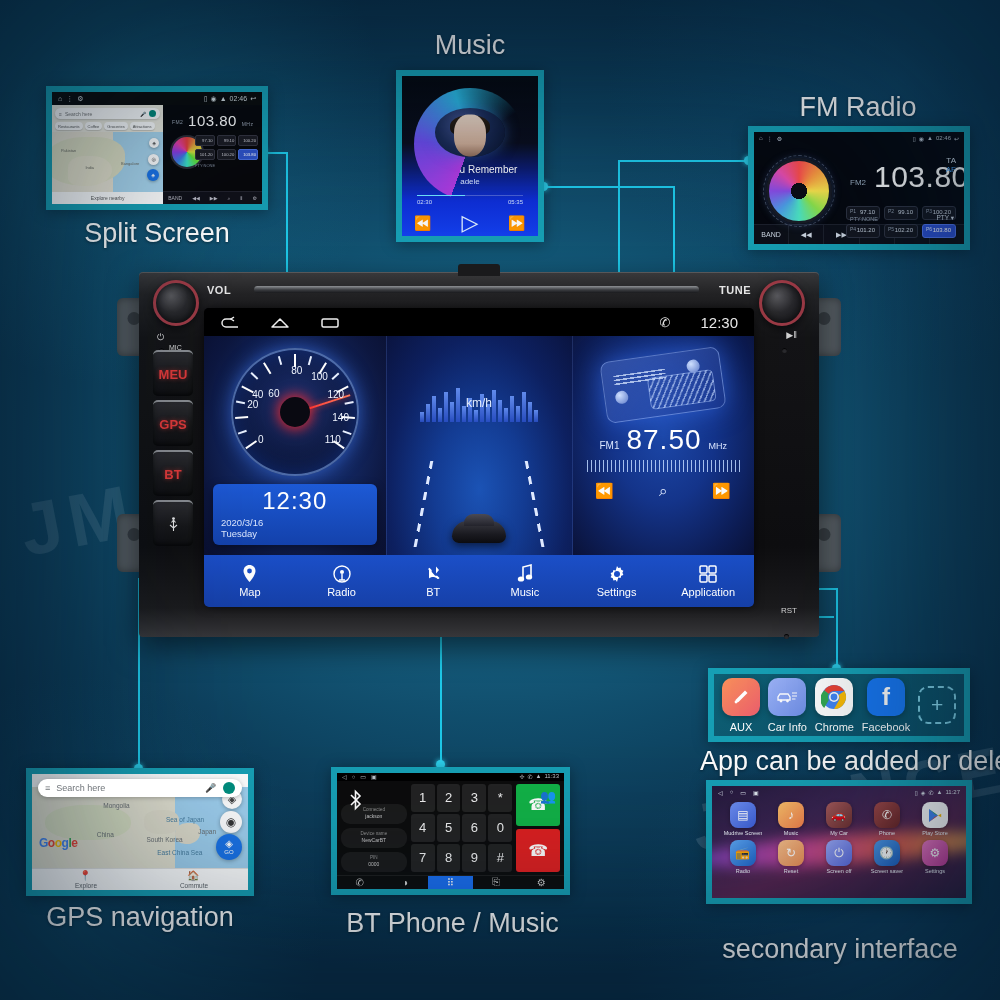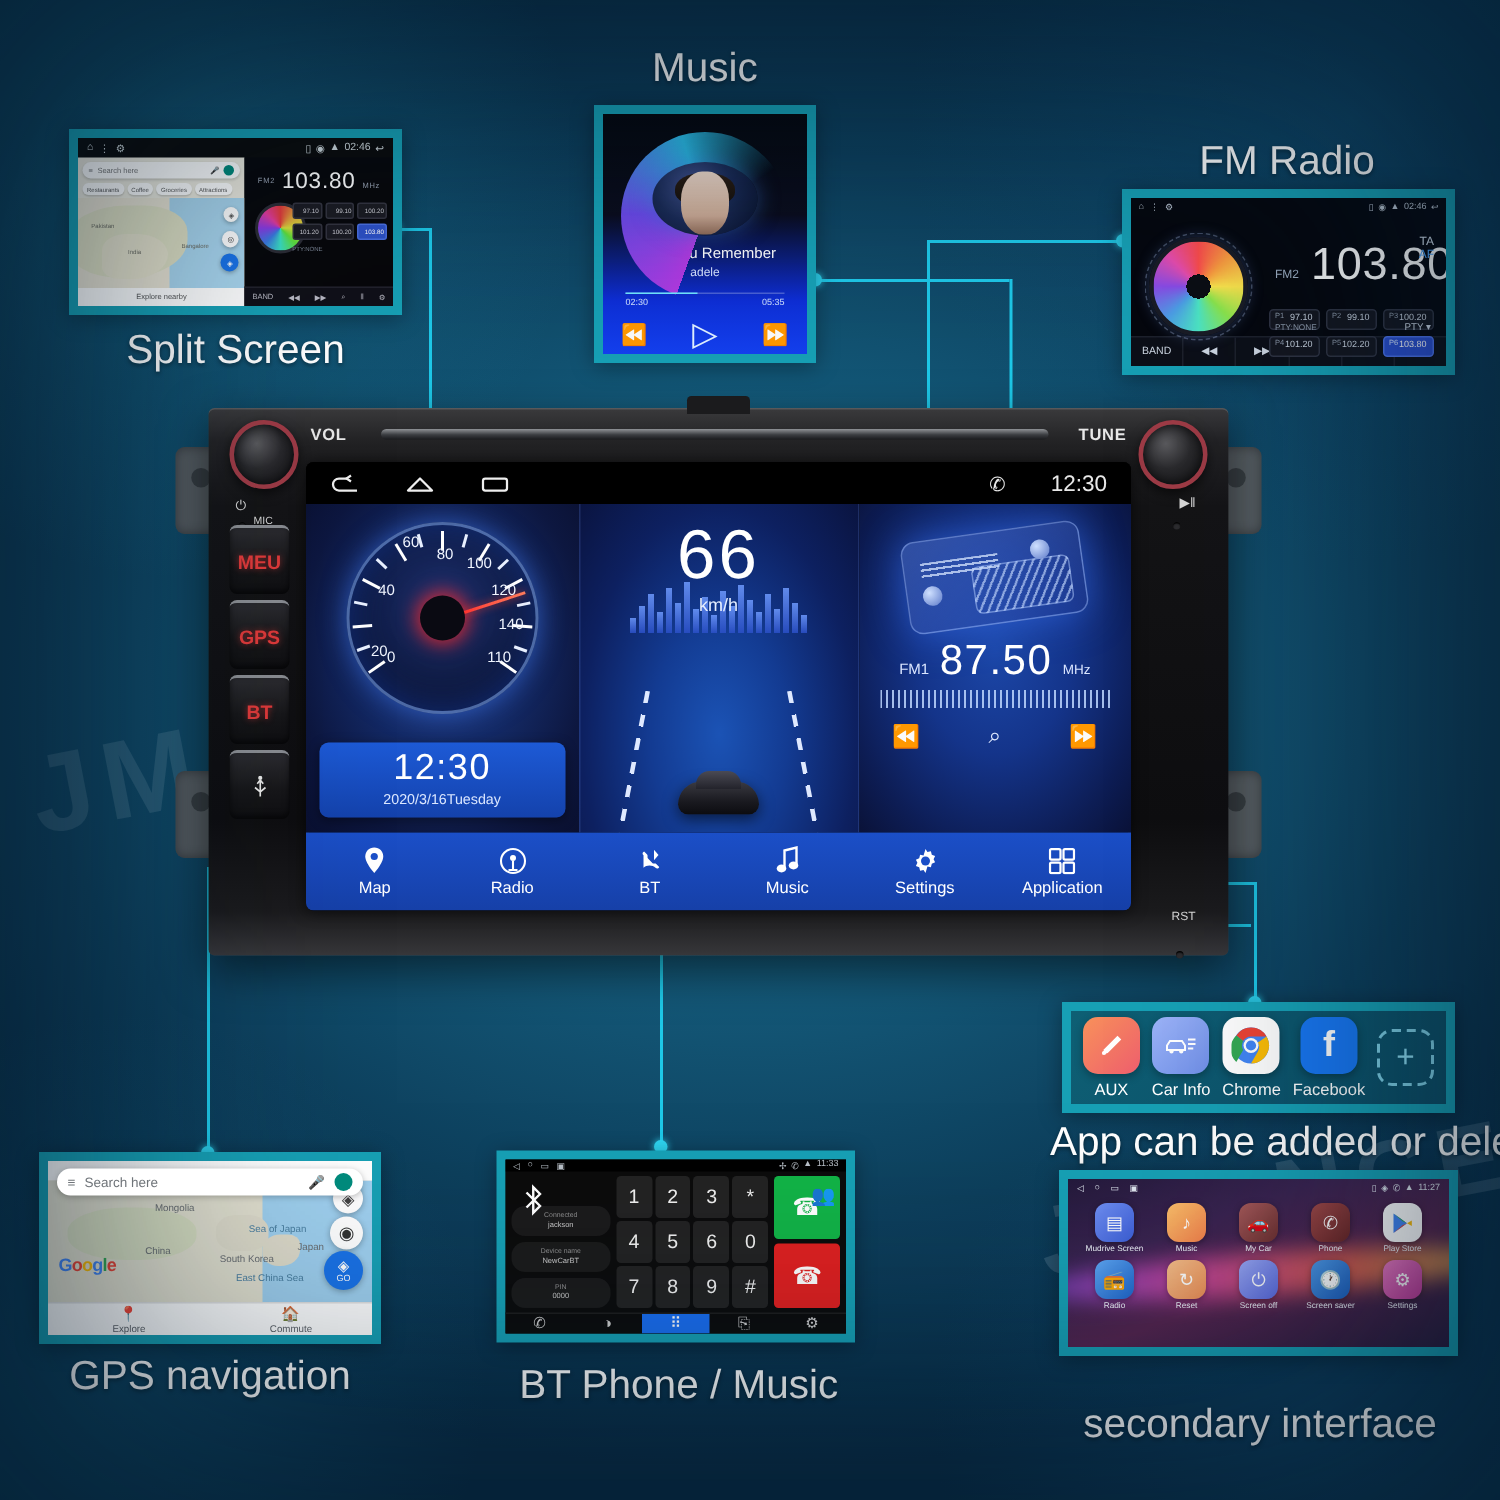--- a/index.html
+++ b/index.html
@@ -423,21 +423,21 @@
     background: linear-gradient(90deg,#ff2b2b,#ff7a5a);
     transform-origin: 0 50%; transform: rotate(-18deg);
     box-shadow:0 0 6px rgba(255,60,40,.8);
   }
   .clockcard {
     position:absolute; left:9px; right:9px; bottom:10px;
     background: linear-gradient(180deg,#1d5ad6,#1442ac);
     border-radius:6px; padding:5px 8px 6px; box-shadow:0 2px 8px rgba(0,0,0,.4);
   }
   .clockcard .t { color:#fff; font-size:24px; letter-spacing:1px; line-height:1; text-align:center;}
-  .clockcard .d { display:flex; justify-content:center; color:#dbe7ff; font-size:9.5px; margin-top:4px;}
+  .clockcard .d { display:flex; justify-content:center; color:#dbe7ff; font-size:9.5px; margin-top:4px;flex-direction:column;}
 
   
   .spd-big { position:absolute; left:0; right:0; top:10px; text-align:center; color:#fff; font-size:46px; letter-spacing:2px; line-height:1;}
   .spd-unit { position:absolute; left:0; right:0; top:60px; text-align:center; color:#e6efff; font-size:12px;}
   .city { position:absolute; left:0; right:0; top:46px; height:40px; display:flex; align-items:flex-end; justify-content:center; gap:2px; opacity:.85;}
   .city i { display:block; width:4px; background:linear-gradient(180deg,#6f9bff,#2b50c8); }
   .road { position:absolute; left:0; right:0; bottom:0; height:96px; overflow:hidden; }
   .road .edgeL, .road .edgeR {
     position:absolute; bottom:0; width:3px; height:96px;
     background: repeating-linear-gradient(180deg,#dfe9ff 0 8px, transparent 8px 16px);
@@ -782,23 +782,23 @@
                 <div class="tick" style="transform: rotate(46.875deg);"></div>
                 <div class="tick major" style="transform: rotate(62.5deg);"></div>
                 <div class="tick" style="transform: rotate(78.125deg);"></div>
                 <div class="tick major" style="transform: rotate(93.75deg);"></div>
                 <div class="tick" style="transform: rotate(109.375deg);"></div>
                 <div class="tick major" style="transform: rotate(125deg);"></div>
               </div>
             <div class="needle"></div>
             <div class="hub"></div>
           <div class="num" style="left: 27.9573px; top: 89.2374px;">0</div>
-              <div class="num" style="left: 20.0942px; top: 85px;">20</div>
+              <div class="num" style="left: 20.0942px; top: 54px;">20</div>
               <div class="num" style="left: 24.9715px; top: 43.6831px;">40</div>
-              <div class="num" style="left: 41.174px; top: 12px;">60</div>
+              <div class="num" style="left: 41.174px; top: 43px;">60</div>
               <div class="num" style="left: 64px; top: 20px;">80</div>
               <div class="num" style="left: 86.826px; top: 26.3839px;">100</div>
               <div class="num" style="left: 103.028px; top: 43.6831px;">120</div>
               <div class="num" style="left: 107.906px; top: 66.8777px;">140</div>
               <div class="num" style="left: 100.043px; top: 89.2374px;">110</div>
             </div>
           <div class="clockcard">
             <div class="t">12:30</div>
             <div class="d">
               <span>2020/3/16</span>
@@ -823,21 +823,20 @@
               <i style="height: 18px;"></i>
               <i style="height: 32px;"></i>
               <i style="height: 22px;"></i>
               <i style="height: 14px;"></i>
               <i style="height: 26px;"></i>
               <i style="height: 16px;"></i>
               <i style="height: 30px;"></i>
               <i style="height: 20px;"></i>
               <i style="height: 12px;"></i>
             </div>
-          <div class="spd-big">66</div>
           <div class="spd-unit">km/h</div>
           <div class="road">
             <div class="edgeL"></div>
               <div class="edgeR"></div>
             <div class="car"></div>
           </div>
         </div>
 
         <div class="tile radio">
           <div class="radio-img">

